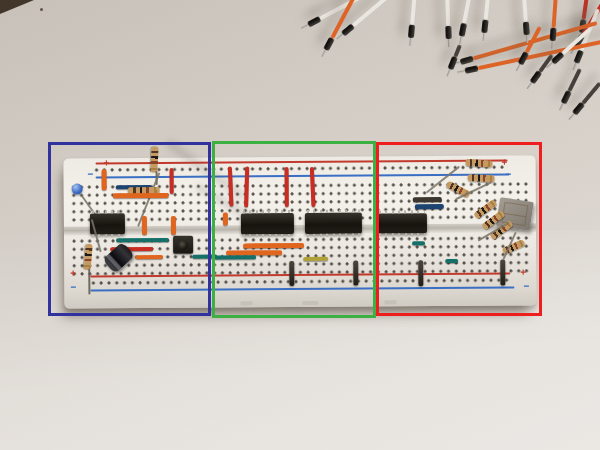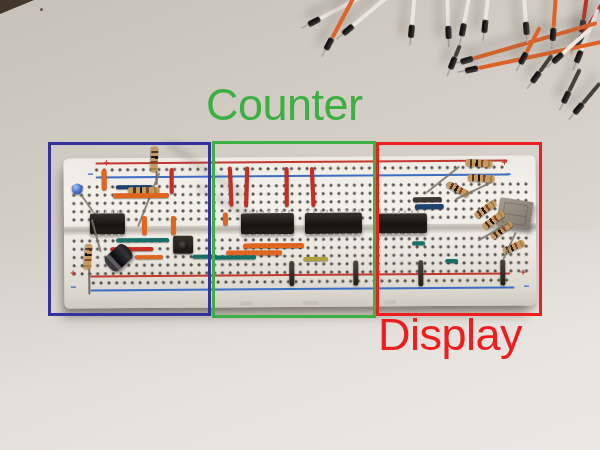--- a/index.html
+++ b/index.html
@@ -273,15 +273,13 @@
     <div class="wb tl" style="left:348px;top:85px;width:13px;height:4px"></div>
     <div class="wb tl" style="left:381px;top:103px;width:13px;height:4px"></div>
     <div class="hdrv" style="left:354px;top:104px;width:5px;height:26px"></div>
     <div class="hdrv" style="left:436px;top:104px;width:5px;height:26px"></div>
   </div>
 
   <div class="abox" style="left: 48px; top: 142px; width: 157px; height: 168px; border-color: rgb(50, 50, 159);"></div>
   <div class="abox" style="left: 212px; top: 141px; width: 158px; height: 171px; border-color: rgb(60, 176, 67);"></div>
   <div class="abox" style="left: 376px; top: 142px; width: 160px; height: 168px; border-color: rgb(238, 30, 30);"></div>
 
-  <div class="albl" style="left: 206px; top: 82px; color: rgb(60, 176, 67);">Counter</div>
-  <div class="albl" style="left: 378px; top: 312px; color: rgb(238, 30, 30);">Display</div>
 </div>
 
 </body></html>

